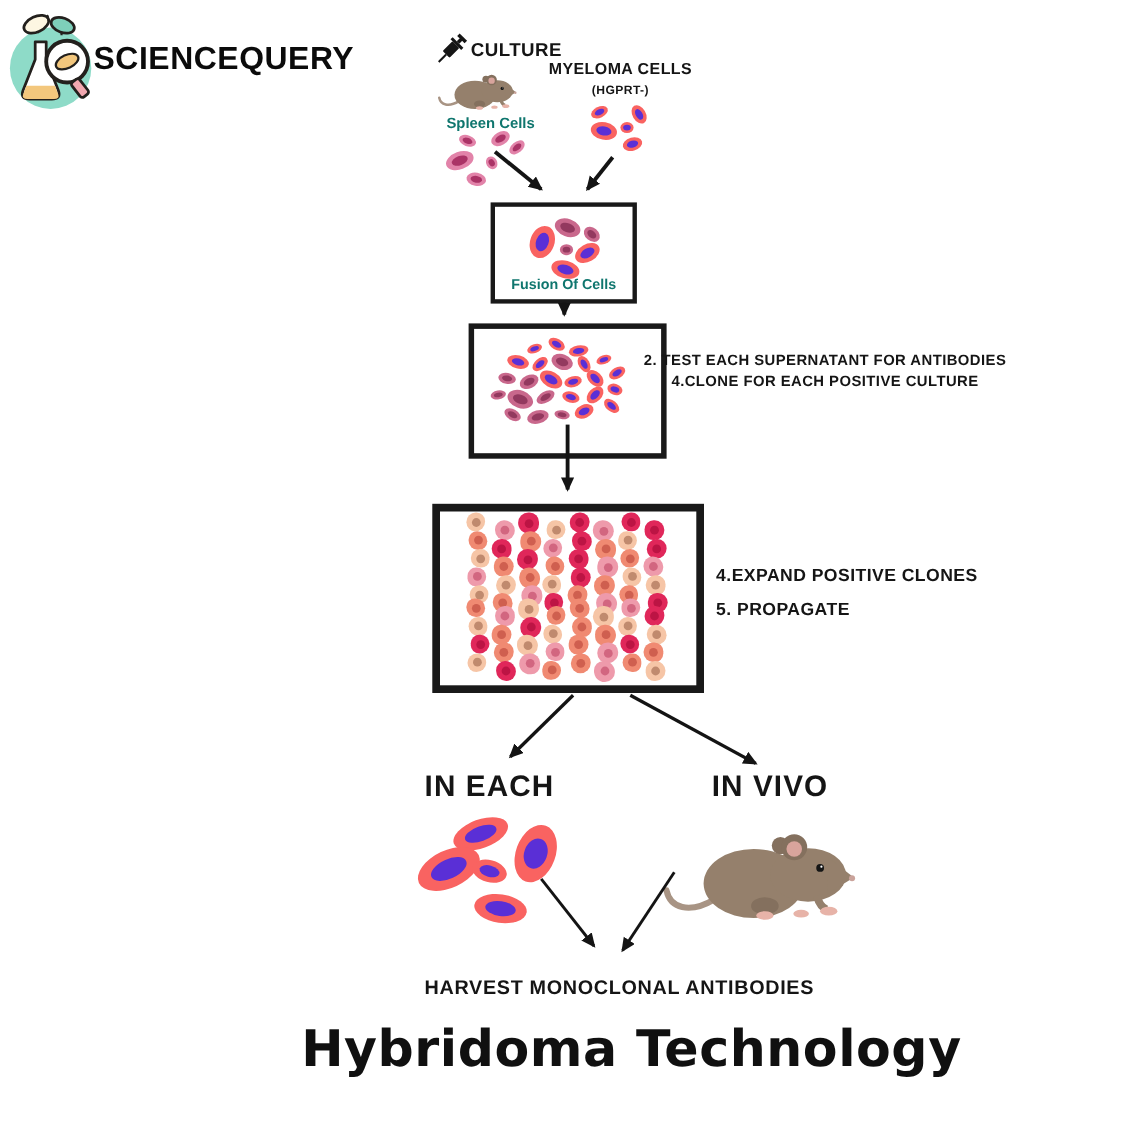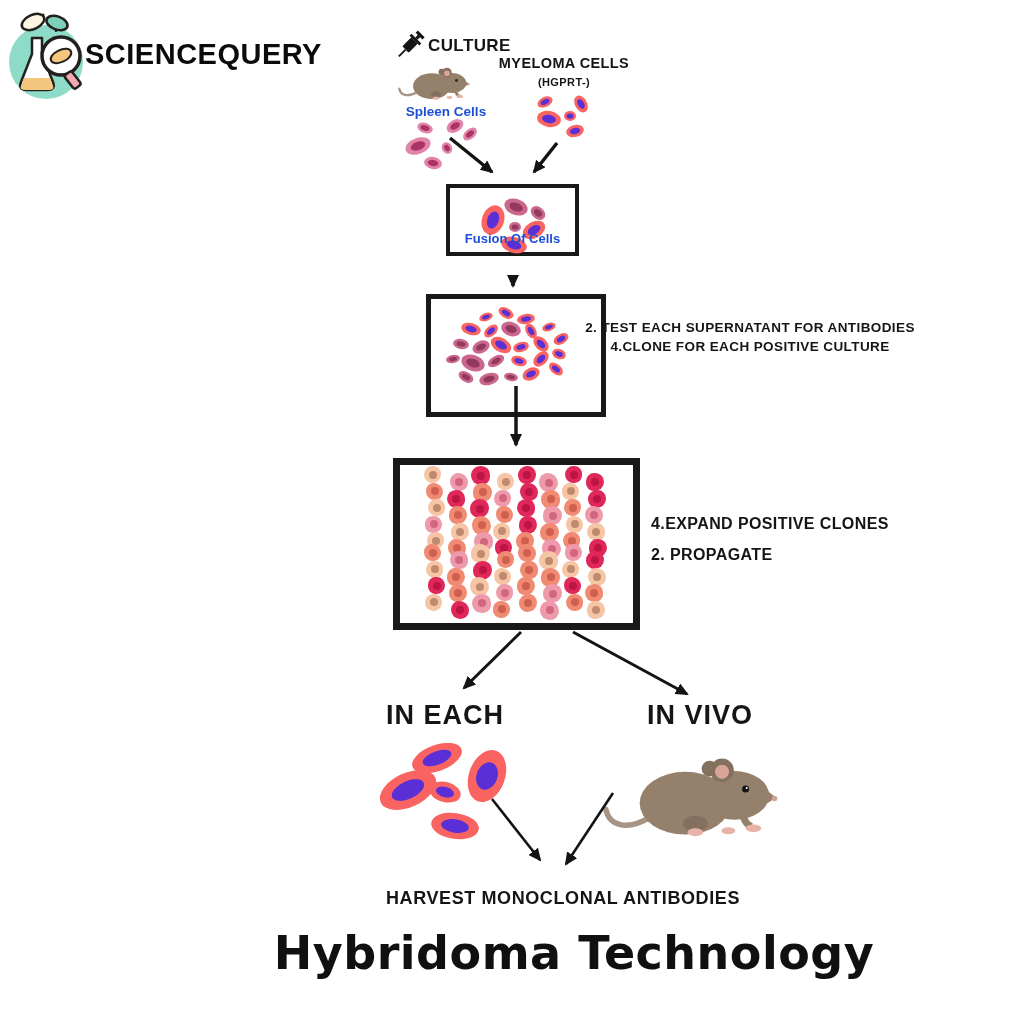--- a/index.html
+++ b/index.html
@@ -1,23 +1,23 @@
 <!DOCTYPE html>
 <html><head>
 <meta charset="utf-8">
 <style>
   html,body{margin:0;padding:0;background:#ffffff;}
   #stage{position:relative;width:1024px;height:1024px;background:#ffffff;overflow:hidden;
          font-family:"Liberation Sans",sans-serif;color:#141414;}
   .abs{position:absolute;}
   .cx{transform:translateX(-50%);white-space:nowrap;}
   .marker-text{font-weight:bold;color:#151515;letter-spacing:.4px;}
-  .soft-text{font-weight:bold;color:#1d4ed8;}
+  .soft-text{font-weight:bold;color:#0f766e;}
   .box{position:absolute;background:#fff;border:4px solid #191919;box-sizing:border-box;}
-  #fusion-box{left:446px;top:184px;width:133px;height:72px;border-width:4px;}
+  #fusion-box{left:446px;top:184px;width:133px;height:92px;border-width:4px;}
   #culture-box{left:426px;top:294px;width:180px;height:123px;border-width:5px;}
   #expand-box{left:393px;top:458px;width:247px;height:172px;border-width:7px;}
   .cluster-svg{position:absolute;overflow:visible;}
   .overlay{position:absolute;left:0;top:0;pointer-events:none;z-index:6;}
   .clone-cell{position:absolute;}
   .clone-dot{position:absolute;left:50%;top:50%;width:8px;height:8px;margin:-4px 0 0 -4px;border-radius:50%;}
   #page-title{font-family:"DejaVu Sans",sans-serif;font-weight:bold;font-size:46px;color:#101010;letter-spacing:.5px;}
   #logo-text{font-size:29px;font-weight:bold;letter-spacing:.5px;color:#0b0b0b;}
   .step-lines div{white-space:nowrap;}
 </style>
@@ -485,21 +485,21 @@
           <div class="clone-dot" style="background: rgb(207, 95, 79);"></div>
         </div>
         <div class="clone-cell" style="left: 187px; top: 135.8px; width: 18px; height: 18px; background: rgb(246, 197, 166); border-radius: 48% 52% 54% 46%;">
           <div class="clone-dot" style="background: rgb(192, 138, 110);"></div>
         </div>
       </div>
   </div>
 
   <div class="abs marker-text step-lines" style="left:651px;top:508px;font-size:16px;line-height:31px">
     <div>4.EXPAND POSITIVE CLONES</div>
-    <div>2. PROPAGATE</div>
+    <div>5. PROPAGATE</div>
   </div>
 
   <div class="abs marker-text cx" style="left:445px;top:700px;font-size:27px;letter-spacing:1px">IN EACH</div>
   <div class="abs marker-text cx" style="left:700px;top:700px;font-size:27px;letter-spacing:1px">IN VIVO</div>
 
   <svg id="invitro-cluster" class="cluster-svg" style="left:375px;top:738px;width:170px;height:115px">
       <g transform="rotate(-20 62 20)">
         <ellipse cx="62" cy="20" rx="26" ry="13" fill="#f96361"></ellipse>
         <ellipse cx="62" cy="20" rx="15.079999999999998" ry="6.76" fill="#5a2fd6"></ellipse>
       </g>

